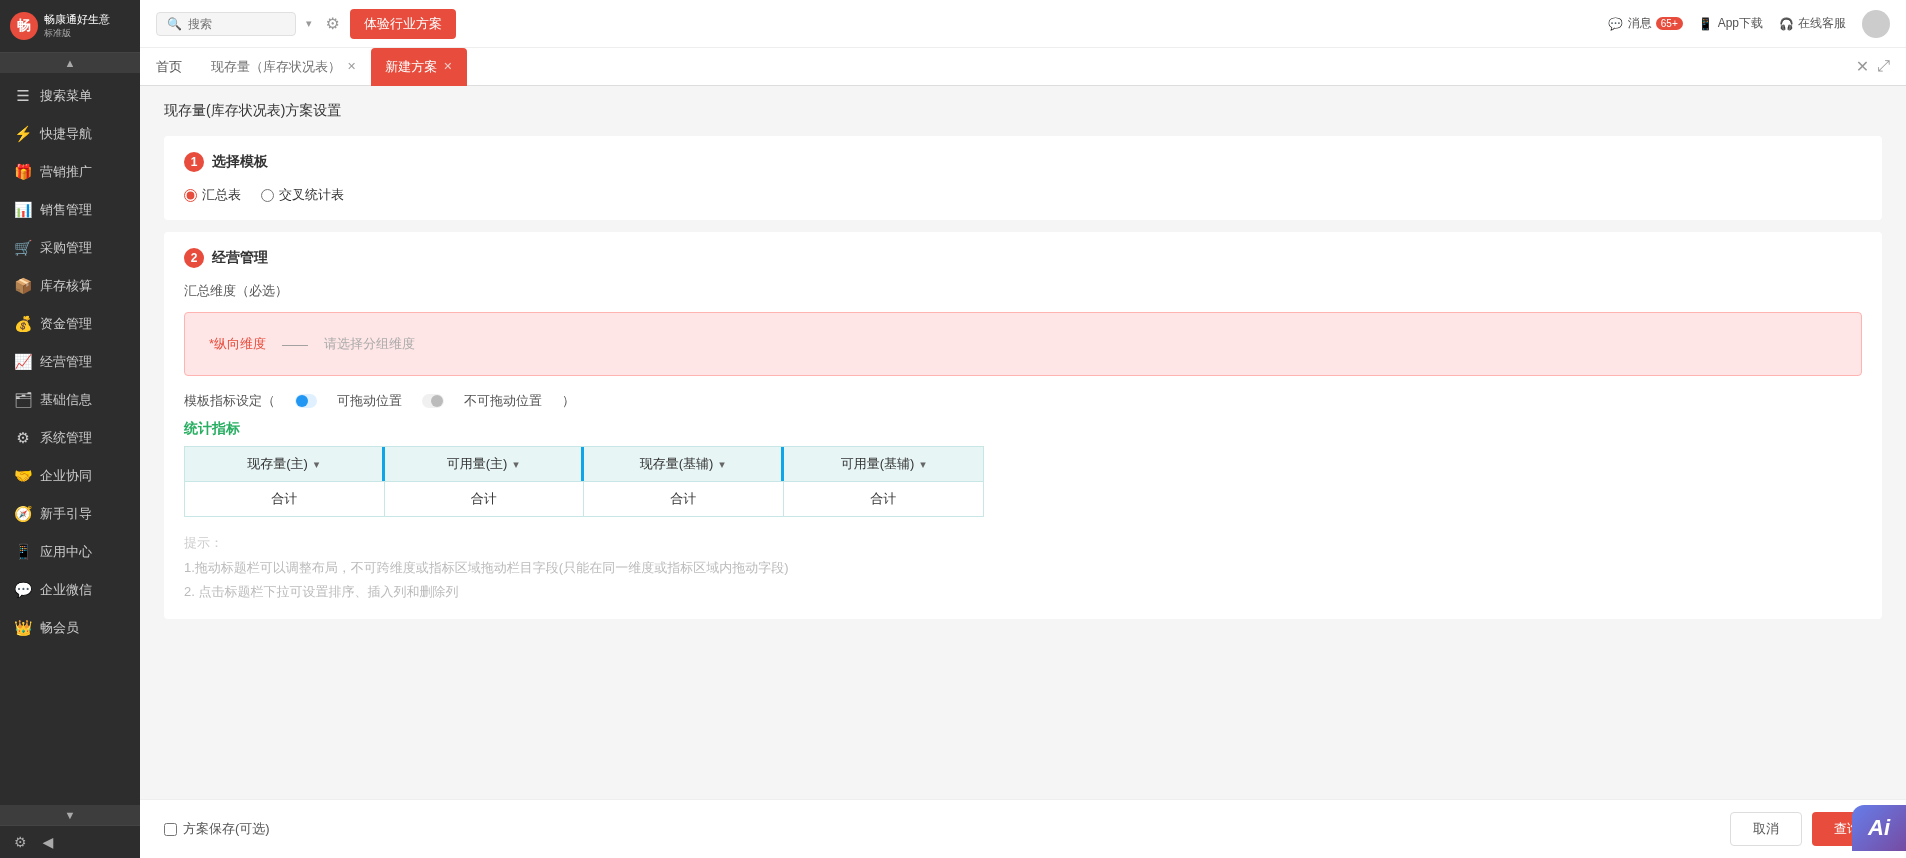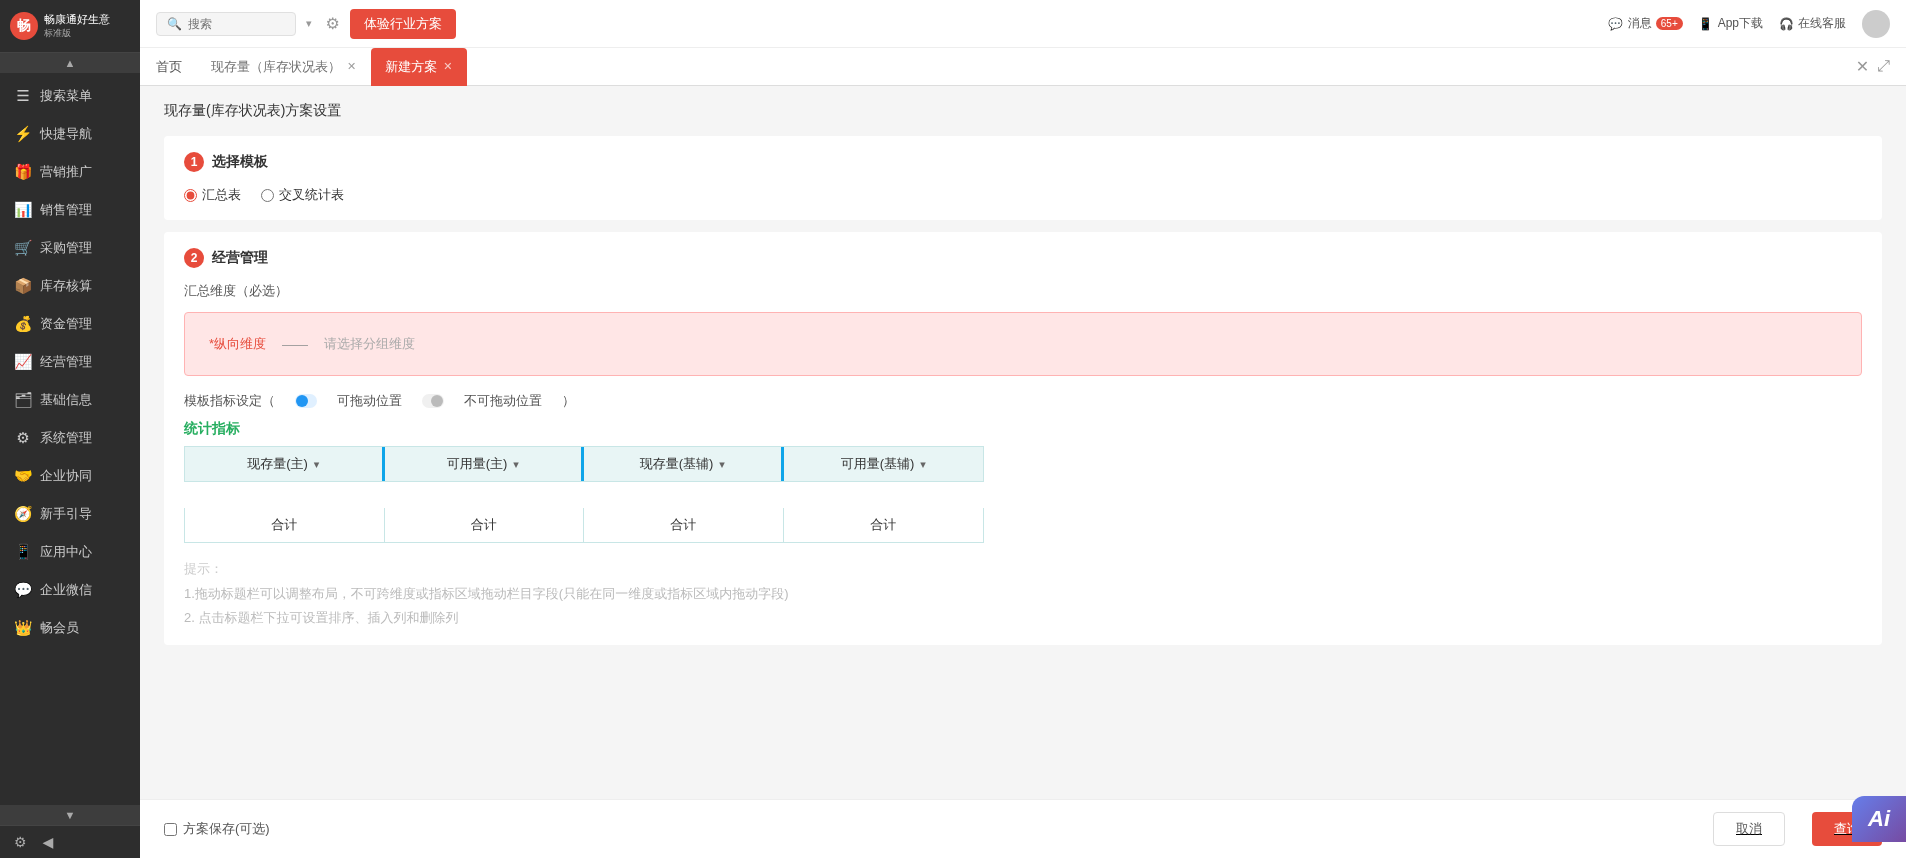--- a/index.html
+++ b/index.html
@@ -310,21 +310,20 @@
     }
     .th-cell:last-child { border-right: none; }
     .th-cell .chevron { color: #666; font-size: 11px; cursor: pointer; }
 
     .table-row {
       display: grid;
       grid-template-columns: 1fr 1fr 1fr 1fr;
       background: #fff;
       border: 1px solid #c8e6e6;
       border-top: none;
-      margin-top: 26px;
     }
     .td-cell {
       padding: 8px 12px;
       border-right: 1px solid #c8e6e6;
       text-align: center;
       font-size: 13px;
       color: #333;
     }
     .td-cell:last-child { border-right: none; }
 
@@ -339,21 +338,21 @@
     
     .footer {
       background: #fff;
       border-top: 1px solid #eee;
       padding: 12px 24px;
       display: flex;
       align-items: center;
       justify-content: space-between;
     }
     .save-check { display: flex; align-items: center; gap: 6px; font-size: 13px; color: #555; cursor: pointer; }
-    .footer-btns { display: flex; gap: 27px; text-decoration: underline; }
+    .footer-btns { display: flex; gap: 10px; }
     .btn-cancel {
       background: #fff;
       border: 1px solid #ddd;
       border-radius: 4px;
       padding: 7px 22px;
       font-size: 13px;
       color: #555;
       cursor: pointer;
     }
     .btn-query {
@@ -363,21 +362,21 @@
       padding: 7px 22px;
       font-size: 13px;
       color: #fff;
       cursor: pointer;
     }
 
     
     .ai-badge {
       position: fixed;
       right: 0;
-      bottom: 16px;
+      bottom: 7px;
       background: linear-gradient(135deg, #667eea, #764ba2);
       color: #fff;
       padding: 10px 16px;
       font-size: 22px;
       font-weight: bold;
       border-radius: 12px 0 0 0;
       font-style: italic;
       cursor: pointer;
     }
   </style>

